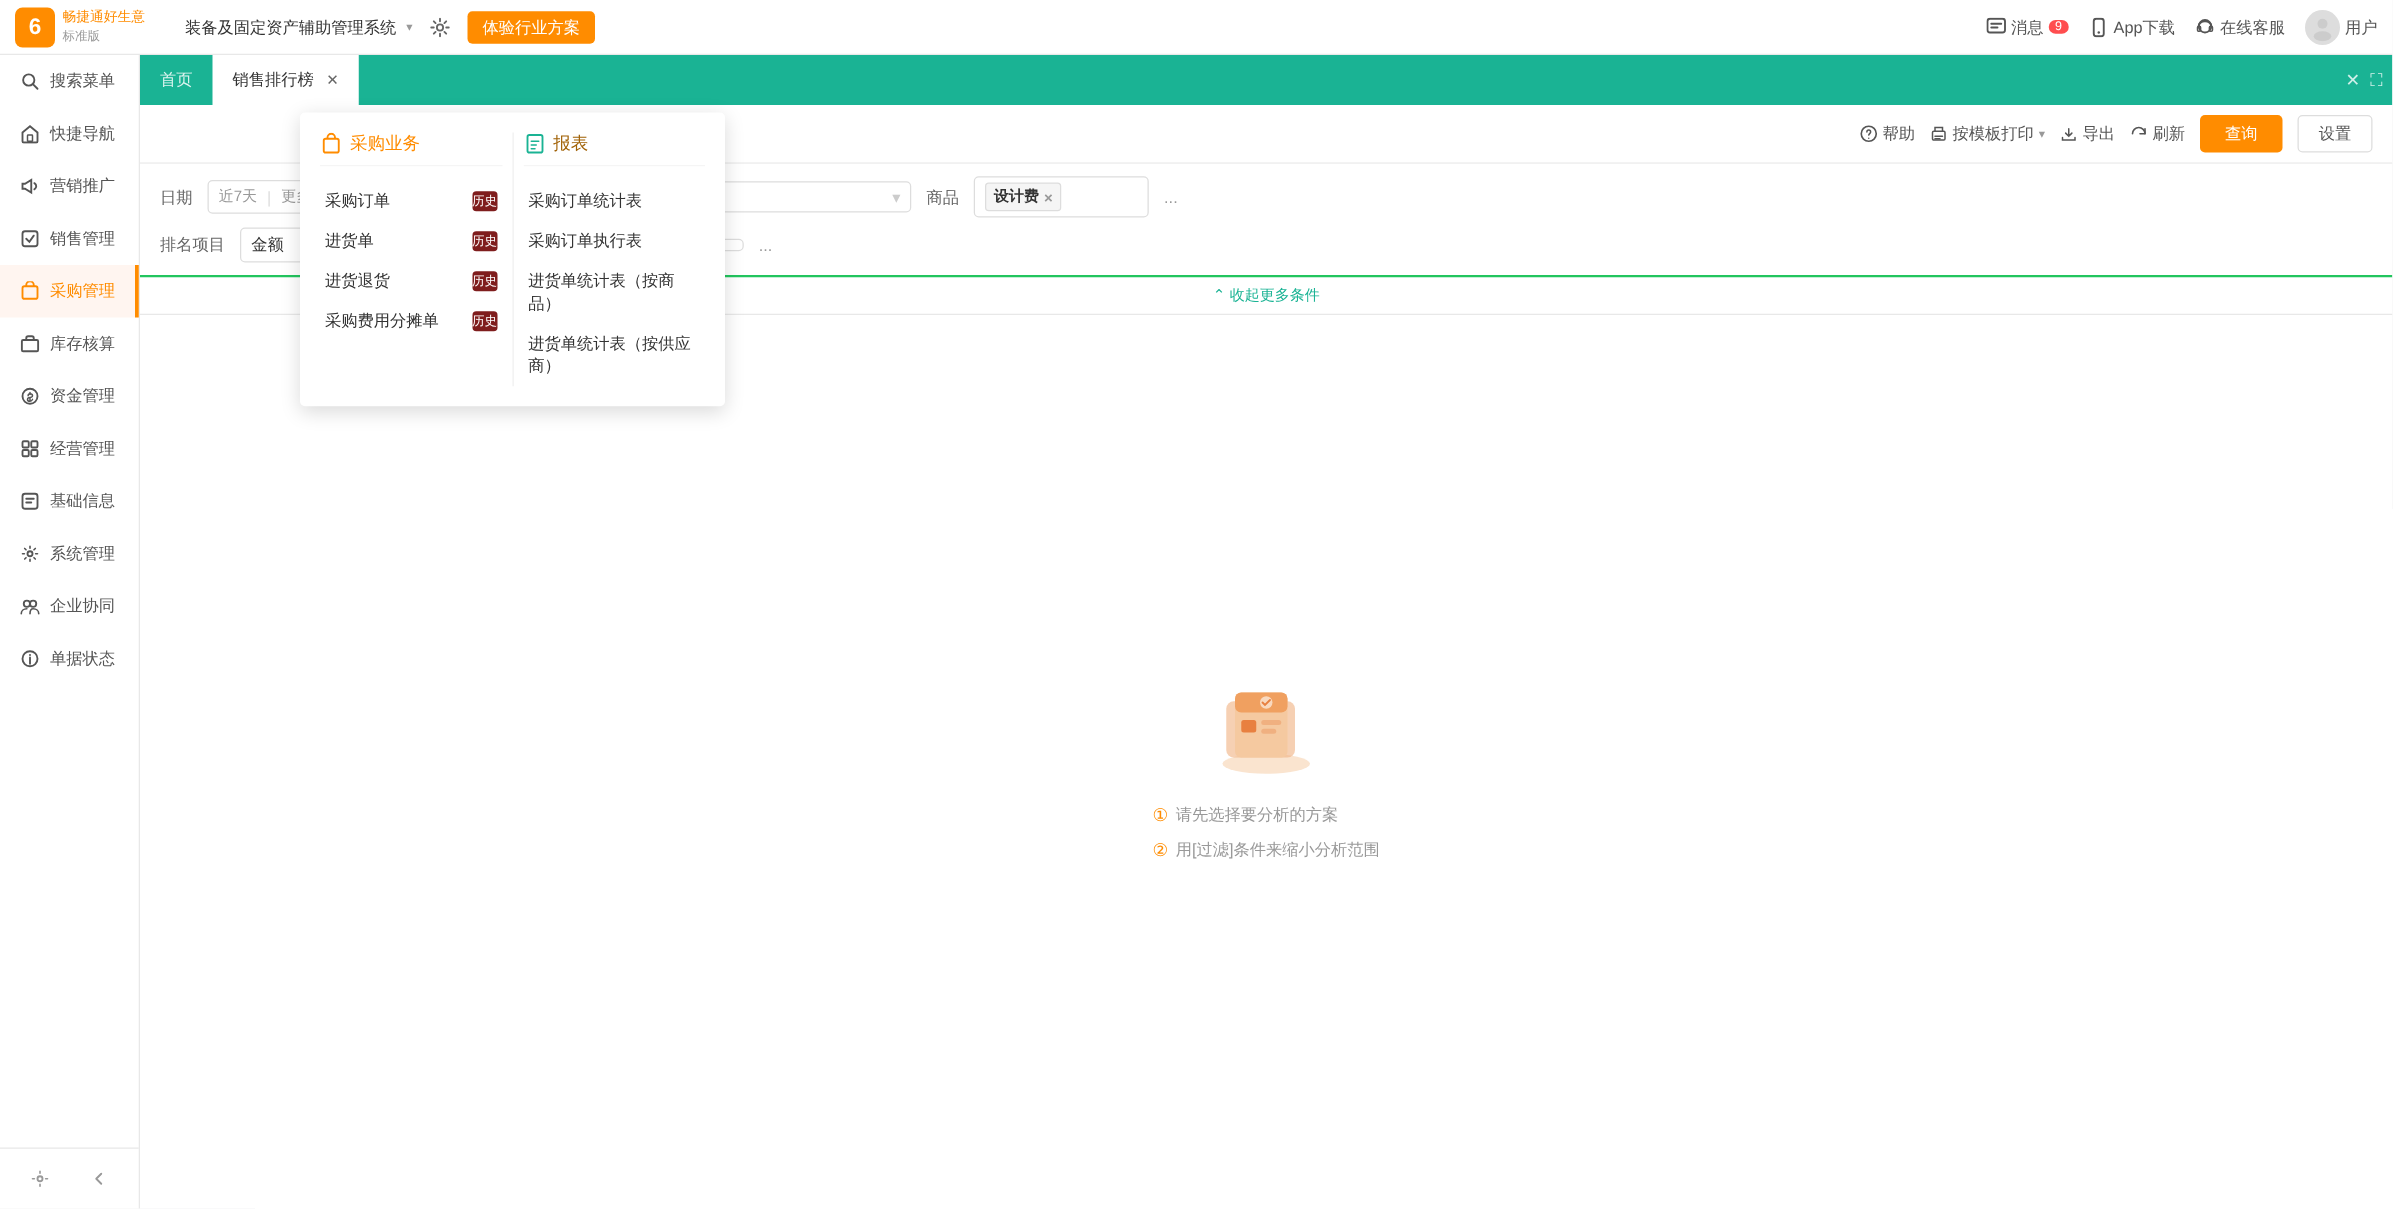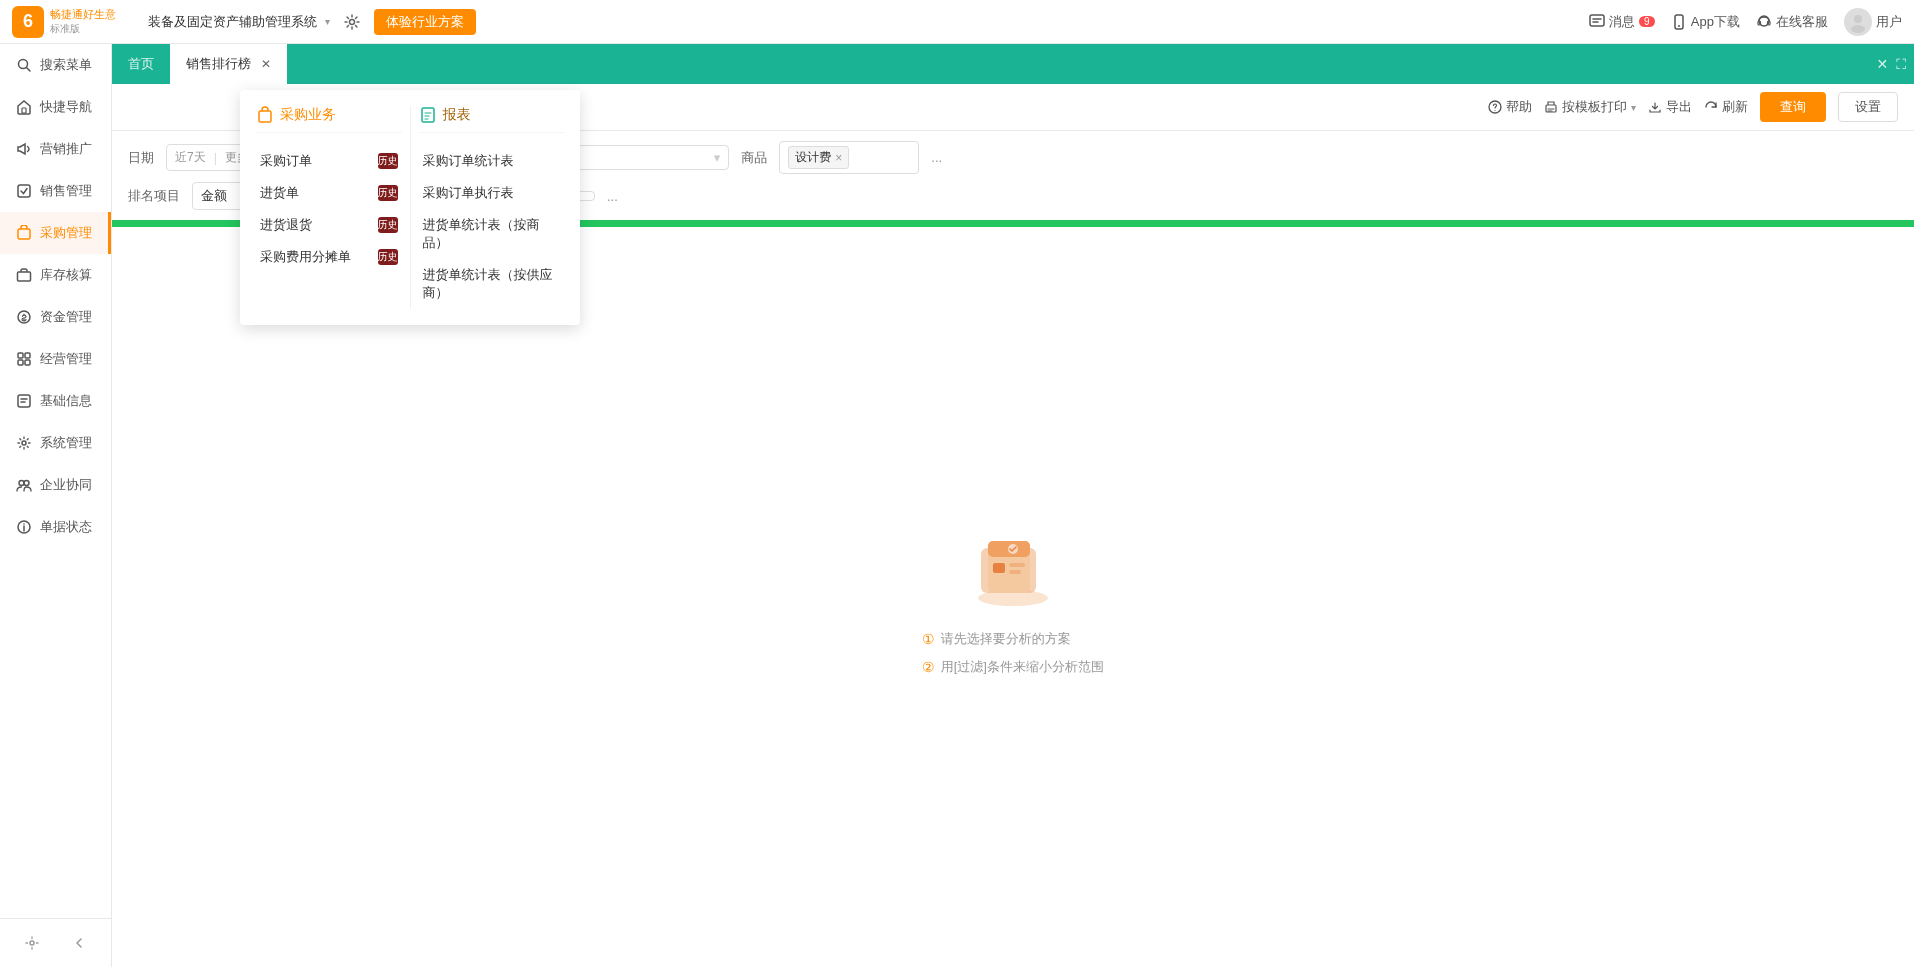--- a/index.html
+++ b/index.html
@@ -43,21 +43,21 @@
     .tab-bar-right-btn { color: rgba(255,255,255,0.8); cursor: pointer; font-size: 14px; }
 
     
     .content-header { background: #fff; padding: 8px 16px; display: flex; align-items: center; gap: 12px; border-bottom: 1px solid #e8e8e8; flex-shrink: 0; }
     .content-header-right { margin-left: auto; display: flex; align-items: center; gap: 12px; }
     .header-btn { display: flex; align-items: center; gap: 4px; color: #555; cursor: pointer; font-size: 13px; }
     .query-btn { background: #ff8c00; color: #fff; border: none; padding: 6px 20px; border-radius: 4px; cursor: pointer; font-size: 13px; }
     .settings-btn { border: 1px solid #ddd; color: #555; padding: 5px 16px; border-radius: 4px; cursor: pointer; font-size: 13px; background: #fff; }
 
     
-    .filter-area { background: #fff; padding: 10px 16px; border-bottom: 7px solid #22c55e; flex-shrink: 0; }
+    .filter-area { background: #fff; padding: 10px 16px; border-bottom: 2px solid #22c55e; flex-shrink: 0; }
     .filter-row { display: flex; align-items: center; gap: 12px; margin-bottom: 8px; }
     .filter-row:last-child { margin-bottom: 0; }
     .filter-label { color: #666; font-size: 13px; white-space: nowrap; }
     .filter-input { border: 1px solid #ddd; border-radius: 4px; padding: 4px 8px; font-size: 13px; color: #333; min-width: 160px; display: flex; align-items: center; gap: 4px; cursor: pointer; }
     .filter-input-wide { min-width: 220px; }
     .filter-tag { background: #f5f5f5; border: 1px solid #ddd; border-radius: 3px; padding: 2px 6px; font-size: 12px; display: flex; align-items: center; gap: 4px; }
     .filter-tag-close { color: #999; cursor: pointer; }
     .filter-select { border: 1px solid #ddd; border-radius: 4px; padding: 4px 8px; font-size: 13px; min-width: 120px; display: flex; align-items: center; justify-content: space-between; cursor: pointer; }
     .filter-dots { color: #999; cursor: pointer; }
     .collapse-bar { text-align: center; padding: 6px; color: #1ab394; cursor: pointer; font-size: 12px; background: #fff; border-bottom: 1px solid #e8e8e8; }
@@ -310,40 +310,44 @@
             <span style="color:#ddd;margin:0 4px;">|</span>
             <span style="color:#999;font-size:12px;">自定义</span>
             <span style="flex:1;margin-left:8px;">2024-01-01 ~ 2024-12-31</span>
           </div>
           <span class="filter-label">单据状态</span>
           <div class="filter-select" style="min-width:180px;">
             <span></span>
             <span style="color:#ccc;">▾</span>
           </div>
           <span class="filter-label">商品</span>
-          <div class="filter-input" style="min-width:140px;">
+          <div class="filter-input" style="min-width:140px;font-weight:bold;">
             <span class="filter-tag">
               <span>设计费</span>
               <span class="filter-tag-close">×</span>
             </span>
           </div>
           <span class="filter-dots">...</span>
         </div>
         <div class="filter-row">
           <span class="filter-label">排名项目</span>
           <div class="filter-select" style="min-width:180px;">
             <span>金额</span>
             <span style="color:#ccc;">▾</span>
           </div>
           <span class="filter-label">业务员</span>
           <div class="filter-input" style="min-width:160px;"></div>
           <span class="filter-dots">...</span>
         </div>
       </div>
 
+      <div class="collapse-bar">
+        <span>⌃</span>
+        <span>收起更多条件</span>
+      </div>
 
       <div class="empty-state">
         <svg class="empty-icon" viewBox="0 0 120 100" fill="none" xmlns="http://www.w3.org/2000/svg">
           <ellipse cx="60" cy="85" rx="35" ry="8" fill="#f5c9a0" opacity="0.5"></ellipse>
           <rect x="28" y="35" width="55" height="45" rx="6" fill="#f0b080" opacity="0.6"></rect>
           <rect x="35" y="28" width="42" height="52" rx="5" fill="#f5c9a0"></rect>
           <rect x="35" y="28" width="42" height="16" rx="5" fill="#f0a060"></rect>
           <rect x="40" y="50" width="12" height="10" rx="2" fill="#e88040"></rect>
           <rect x="56" y="50" width="16" height="4" rx="2" fill="#f0b080"></rect>
           <rect x="56" y="57" width="12" height="4" rx="2" fill="#f0b080"></rect>

